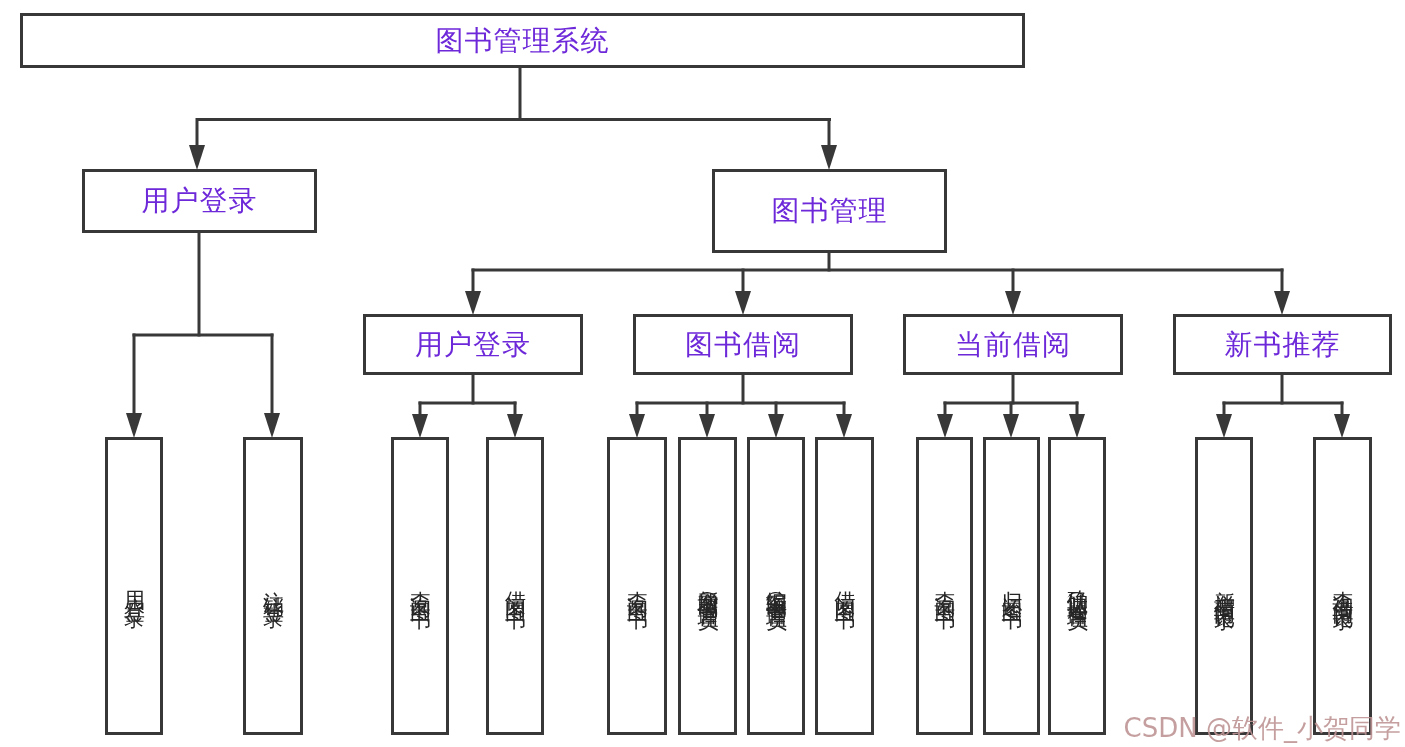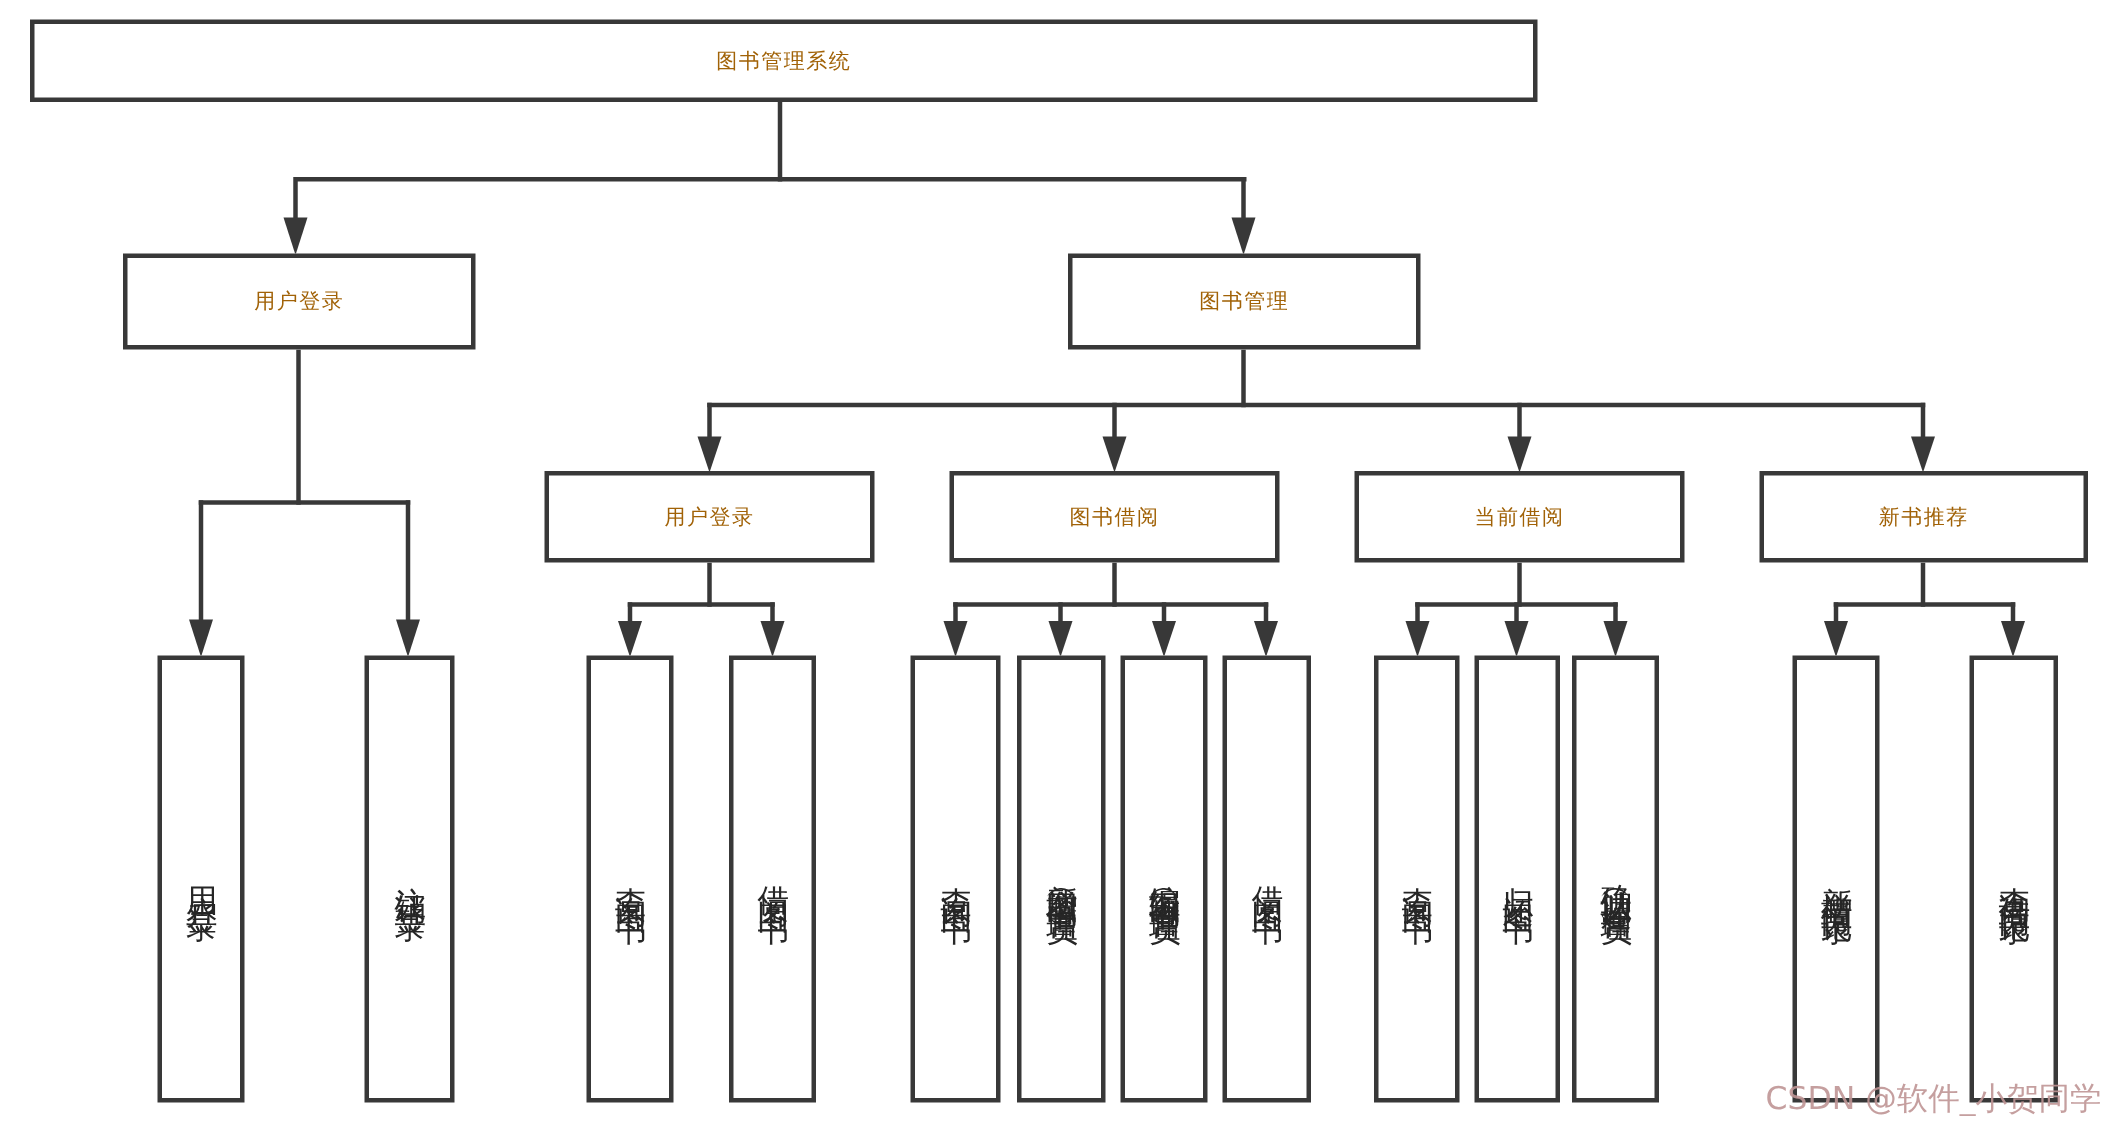--- a/index.html
+++ b/index.html
@@ -14,22 +14,22 @@
     position:absolute;
     box-sizing:border-box;
     background:#ffffff;
     border:3px solid #383838;
     display:flex;
     align-items:center;
     justify-content:center;
     z-index:1;
   }
   .hlabel{
-    font-size:14px;
-    color:#a16207;
+    font-size:28px;
+    color:#6d28d9;
     letter-spacing:1px;
     white-space:nowrap;
   }
   .vtext{
     writing-mode:vertical-rl;
     text-orientation:mixed;
     font-size:21px;
     color:#262626;
     letter-spacing:6px;
     line-height:1.1;
@@ -39,21 +39,21 @@
     position:absolute;
     left:0;top:0;
     z-index:0;
   }
   #connectors line{stroke:#383838;stroke-width:3;}
   #connectors polygon{fill:#383838;}
   .watermark{
     position:absolute;
     right:4px;
     bottom:1px;
-    font-size:21px;
+    font-size:26px;
     color:#bf9595;
     opacity:0.9;
     z-index:2;
     white-space:nowrap;
   }
 </style>
 </head>
 <body>
 
 <div id="canvas">
@@ -134,21 +134,21 @@
     </g>
   </svg>
 
   <div class="node" style="left:20px;top:13px;width:1005px;height:55px">
     <span class="hlabel">图书管理系统</span>
   </div>
 
   <div class="node" style="left:82px;top:169px;width:235px;height:64px">
     <span class="hlabel">用户登录</span>
   </div>
-  <div class="node" style="left:712px;top:169px;width:235px;height:64px">
+  <div class="node" style="left:712px;top:169px;width:235px;height:84px">
     <span class="hlabel">图书管理</span>
   </div>
 
   <div class="node" style="left:363px;top:314px;width:220px;height:61px">
     <span class="hlabel">用户登录</span>
   </div>
   <div class="node" style="left:633px;top:314px;width:220px;height:61px">
     <span class="hlabel">图书借阅</span>
   </div>
   <div class="node" style="left:903px;top:314px;width:220px;height:61px">

